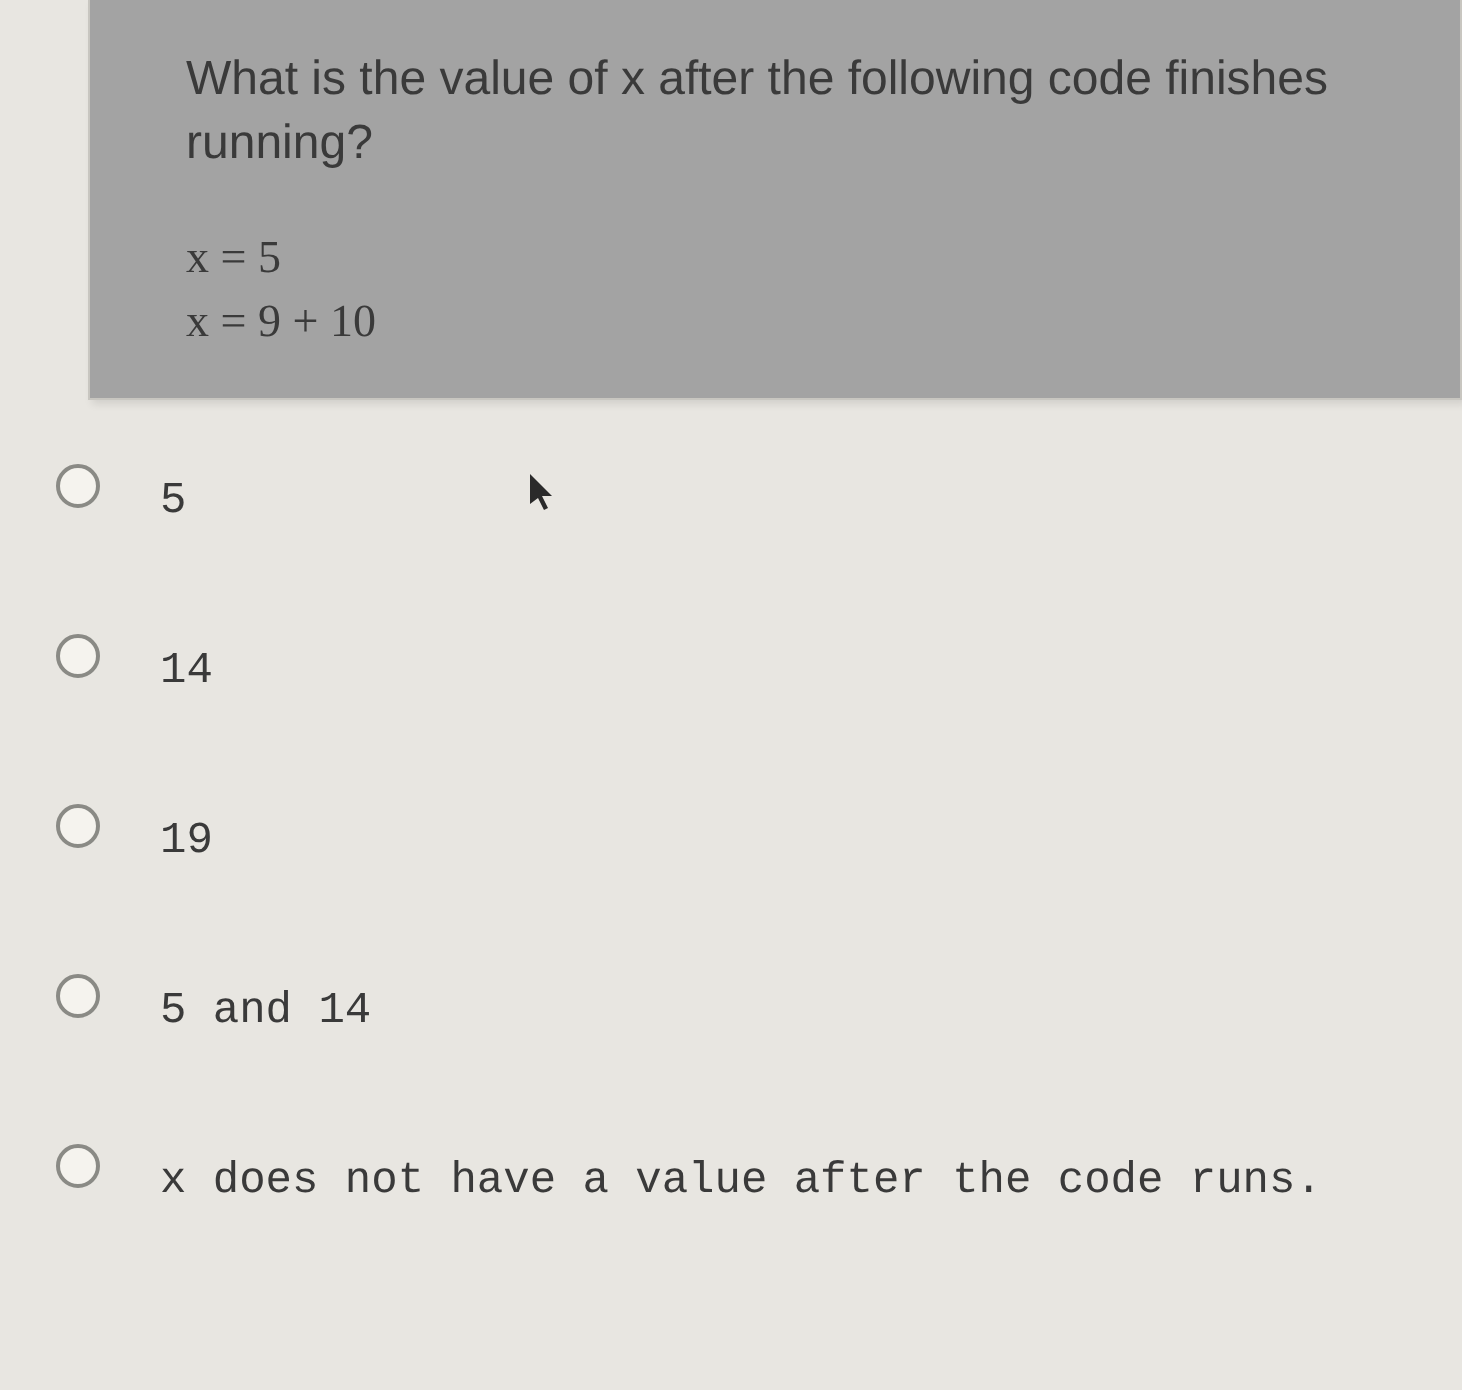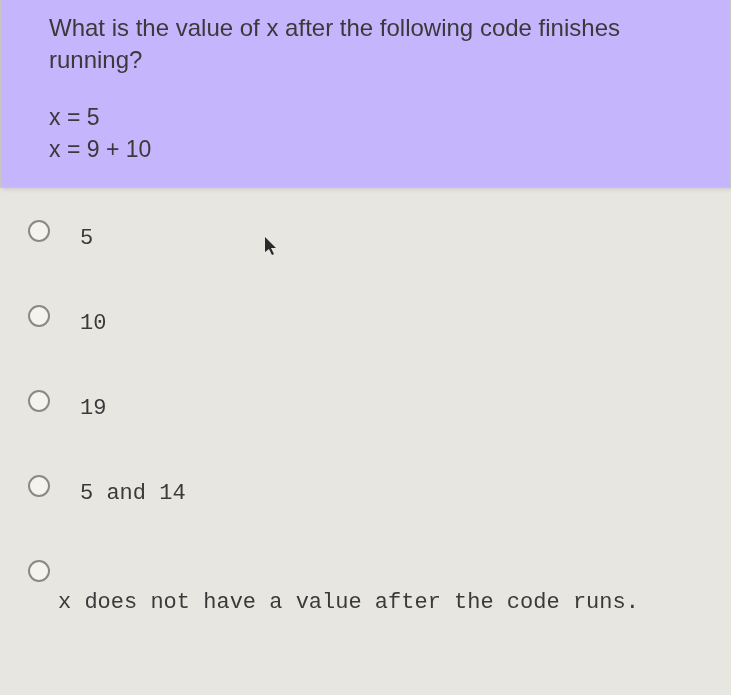--- a/index.html
+++ b/index.html
@@ -8,50 +8,50 @@
       box-sizing: border-box;
     }
     body {
       font-family: Arial, Helvetica, sans-serif;
       background-color: #e8e6e1;
       width: 731px;
       height: 695px;
       overflow: hidden;
     }
     .question-box {
-      background-color: #c4b5fd;
+      background-color: #a3a3a3;
       border: 1px solid #c8c6c0;
       border-top: none;
-      padding: 12px 28px 22px 48px;
+      padding: 24px 28px 22px 48px;
       margin-bottom: 30px;
       box-shadow: 2px 2px 4px rgba(0,0,0,0.1);
+      margin-left: 44px;
     }
     .question-text {
       font-size: 24px;
       color: #3a3a3a;
       line-height: 1.35;
       margin-bottom: 24px;
     }
     .code-block {
-      font-family: Liberation Sans, sans-serif;
+      font-family: Liberation Serif, serif;
       font-size: 23px;
       color: #3a3a3a;
       line-height: 1.4;
     }
     .options-container {
       padding-left: 28px;
     }
     .option-row {
       display: flex;
       align-items: flex-start;
       margin-bottom: 52px;
     }
     .option-row:last-child {
       margin-bottom: 0;
-      flex-direction: column;
     }
     .radio-button {
       width: 22px;
       height: 22px;
       border: 2px solid #8a8a85;
       border-radius: 50%;
       background-color: #f5f3ee;
       flex-shrink: 0;
       margin-top: 2px;
       cursor: pointer;
@@ -85,21 +85,21 @@
   <path d="M0,0 L0,15 L4,12 L7,18 L9,17 L6,11 L11,11 Z" fill="#2a2a2a"></path>
 </svg>
 
 <div class="options-container">
   <div class="option-row">
     <div class="radio-button"></div>
     <div class="option-label">5</div>
   </div>
   <div class="option-row">
     <div class="radio-button"></div>
-    <div class="option-label">10</div>
+    <div class="option-label">14</div>
   </div>
   <div class="option-row">
     <div class="radio-button"></div>
     <div class="option-label">19</div>
   </div>
   <div class="option-row">
     <div class="radio-button"></div>
     <div class="option-label">5 and 14</div>
   </div>
   <div class="option-row">

